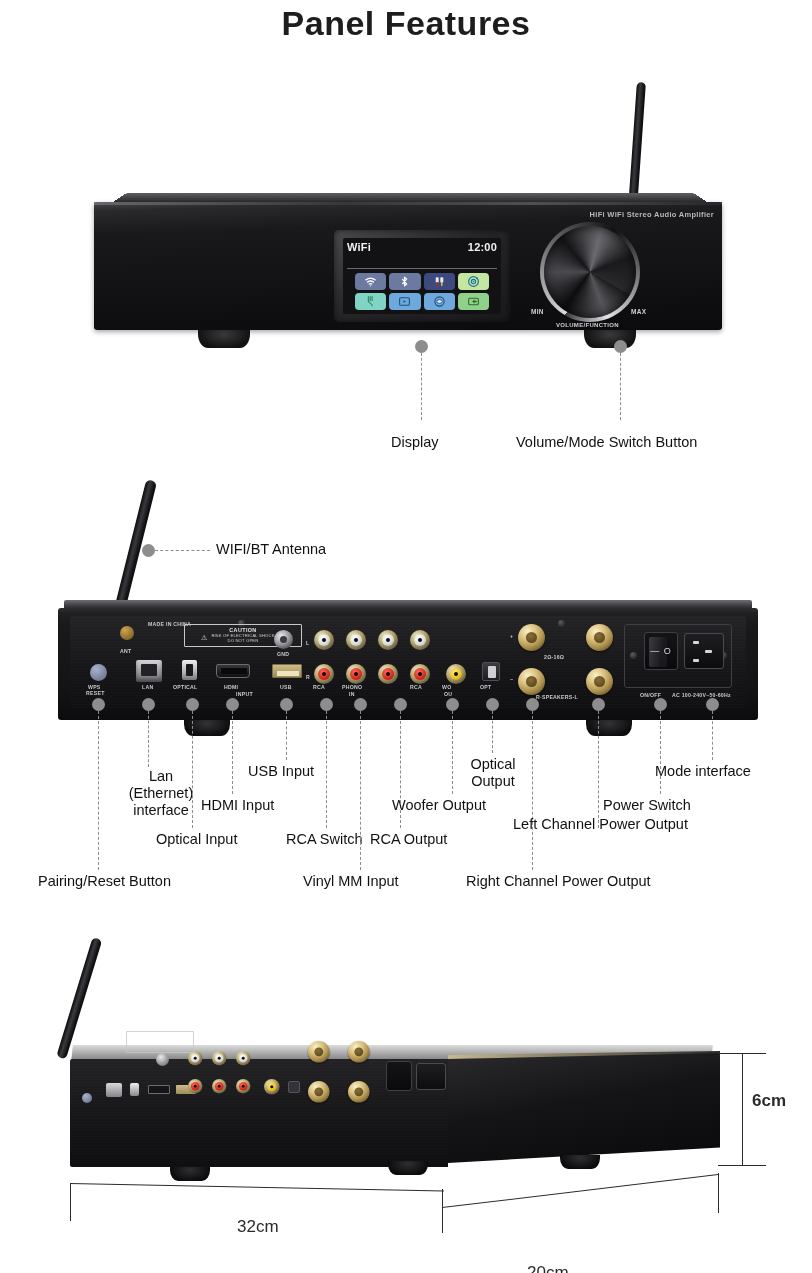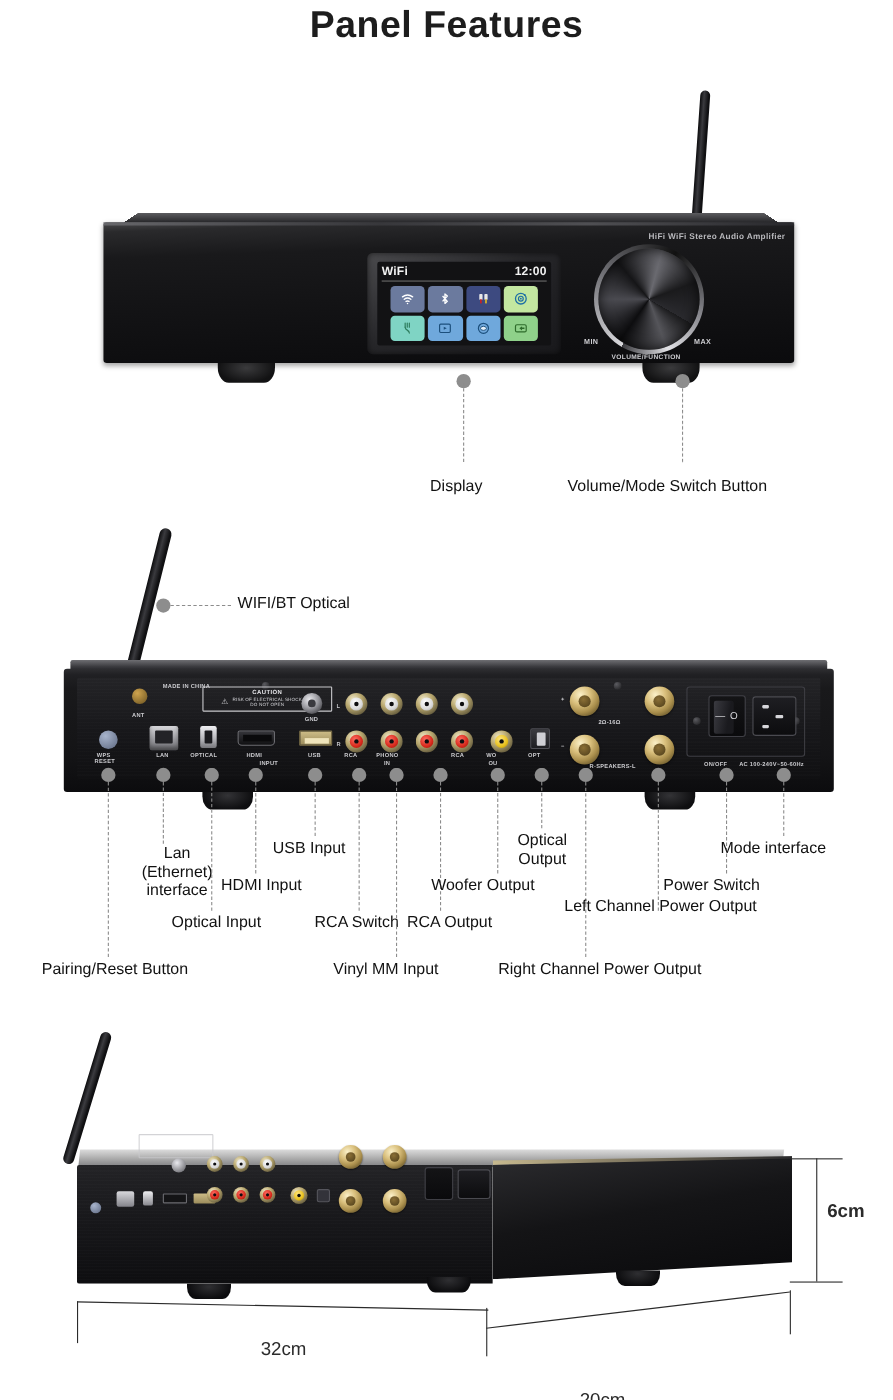--- a/index.html
+++ b/index.html
@@ -78,21 +78,21 @@
   }
   .screen {
     width: 100%; height: 100%;
     background: #121214; border-radius: 2px;
     display: flex; flex-direction: column;
     padding: 3px 4px 4px;
   }
   .screen-status {
     display: flex; justify-content: space-between; align-items: flex-end;
     color: #f2f2f2; font-size: 11px; font-weight: bold;
-    border-bottom: 1px solid #6a6a6a; padding-bottom: 2px; margin-bottom: 4px;
+    border-bottom: 1px solid #6a6a6a; padding-bottom: 15px; margin-bottom: 4px;
     letter-spacing: .2px;
   }
   .icon-grid {
     flex: 1; display: grid; grid-template-columns: repeat(4,1fr);
     grid-template-rows: repeat(2,1fr); gap: 3px; padding: 0 8px;
   }
   .app-icon {
     border-radius: 4px; display: flex; align-items: center; justify-content: center;
     font-size: 11px; color: #fff;
   }
@@ -416,21 +416,21 @@
   <div class="leader-v" style="left:532px;top:266px;height:72px;"></div>
   <div class="callout-label" style="left:428px;top:352px;">Volume/Mode Switch Button</div>
 </div>
 
 <div class="stage" id="view-rear">
 
   <div class="antenna2"></div>
 
   <div class="dot" style="left:84px;top:76px;"></div>
   <div class="leader-h" style="left:97px;top:82px;width:55px;"></div>
-  <div class="callout-label" style="left:158px;top:73px;">WIFI/BT Optical</div>
+  <div class="callout-label" style="left:158px;top:73px;">WIFI/BT Antenna</div>
 
   <div class="rear-top-edge"></div>
   <div class="rear-chassis"></div>
   <div class="rear-plate"></div>
 
   <div class="screw" style="left:180px;top:152px;"></div>
   <div class="screw" style="left:500px;top:152px;"></div>
 
   <span class="plate-text" style="left:90px;top:153px;">MADE IN CHINA</span>
   <span class="plate-text" style="left:62px;top:180px;">ANT</span>
@@ -582,21 +582,21 @@
 
   <div class="dot" style="left:428px;top:230px;"></div>
   <div class="leader-v" style="left:434px;top:243px;height:42px;"></div>
   <div class="callout-label multi" style="left:404px;top:288px;width:62px;">
     <span>Optical</span><br>
     <span>Output</span>
   </div>
 
   <div class="dot" style="left:468px;top:230px;"></div>
   <div class="leader-v" style="left:474px;top:243px;height:159px;"></div>
-  <div class="callout-label" style="left:395px;top:405px;">Right Channel Power Output</div>
+  <div class="callout-label" style="left:408px;top:405px;">Right Channel Power Output</div>
 
   <div class="dot" style="left:534px;top:230px;"></div>
   <div class="leader-v" style="left:540px;top:243px;height:117px;"></div>
   <div class="callout-label" style="left:455px;top:348px;">Left Channel Power Output</div>
 
   <div class="dot" style="left:596px;top:230px;"></div>
   <div class="leader-v" style="left:602px;top:243px;height:83px;"></div>
   <div class="callout-label" style="left:545px;top:329px;">Power Switch</div>
 
   <div class="dot" style="left:648px;top:230px;"></div>

